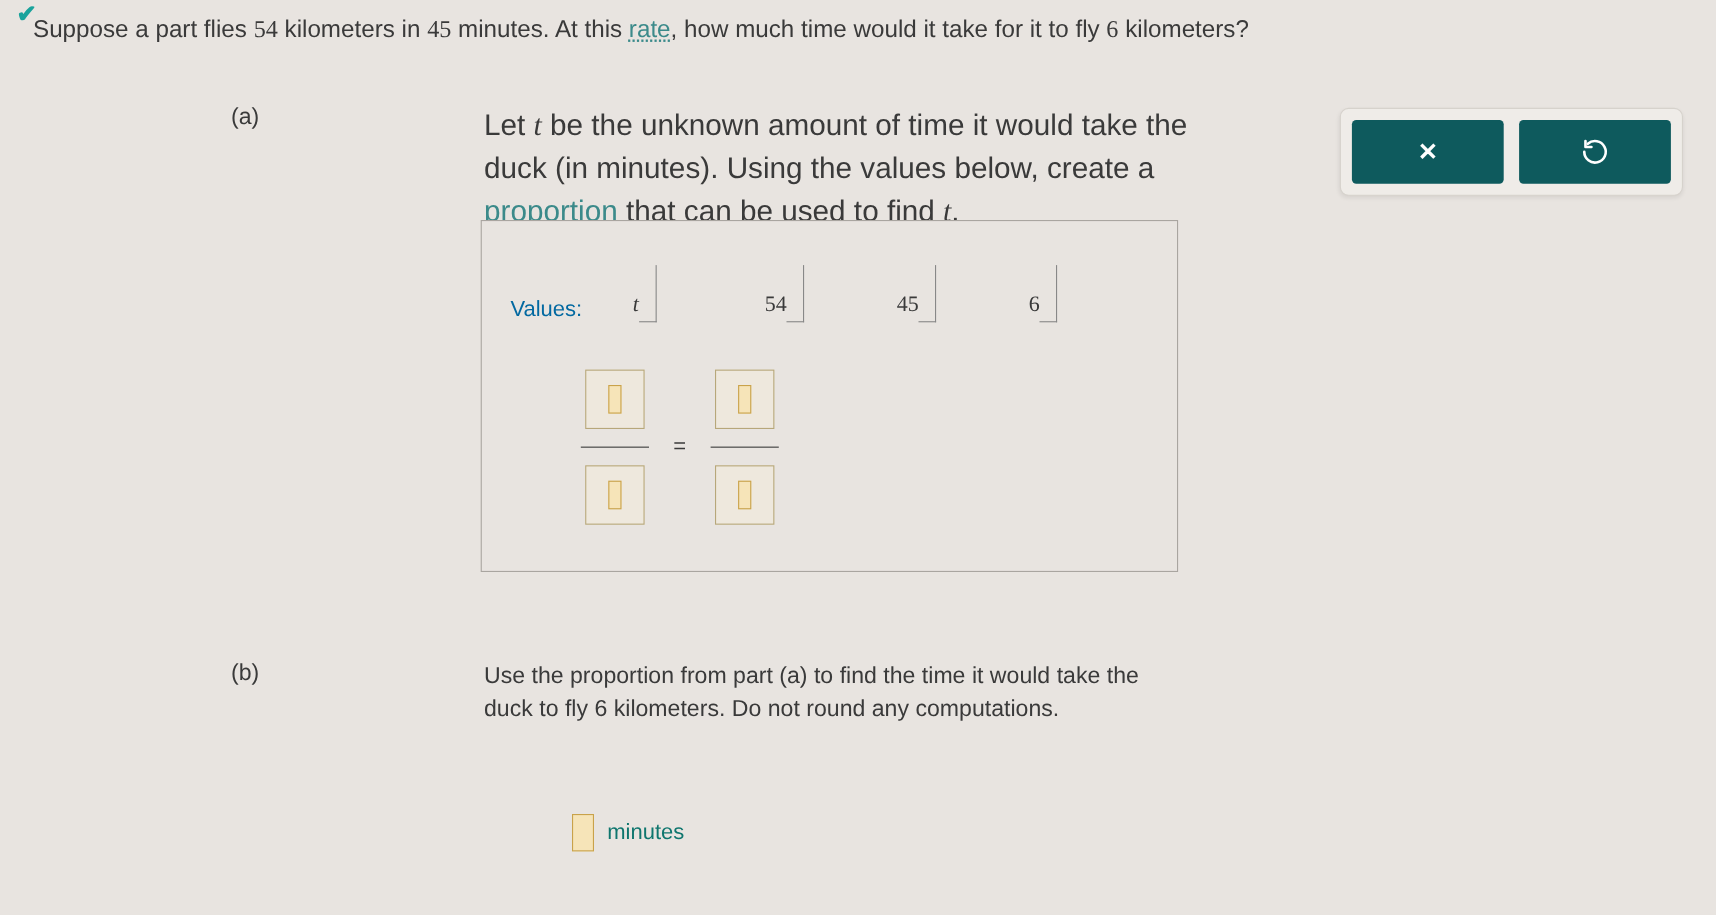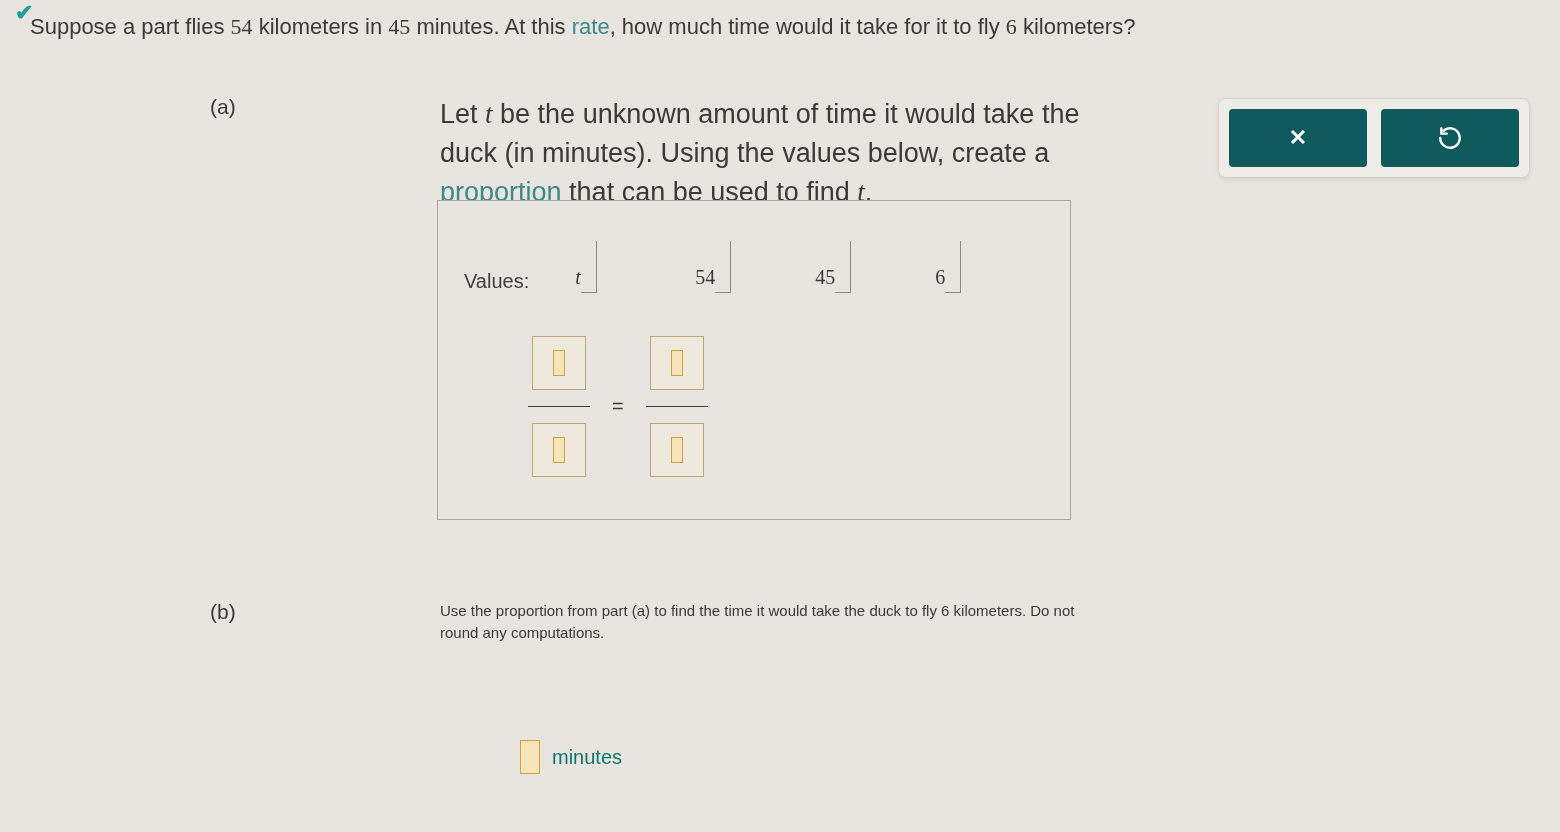--- a/index.html
+++ b/index.html
@@ -23,20 +23,21 @@
   .question {
     position: absolute;
     top: 14px;
     left: 30px;
     font-size: 22px;
     color: #3a3a3a;
   }
   .question .num { font-family: serif; }
   .link {
     color: #3b8a8a;
+    text-decoration: underline;
     text-decoration-style: dotted;
     text-align: center;
   }
   .part-label {
     position: absolute;
     font-size: 21px;
     color: #3a3a3a;
   }
   .part-a-label { top: 95px; left: 210px; }
   .part-b-label { top: 600px; left: 210px; }
@@ -63,21 +64,21 @@
   .values-row {
     position: absolute;
     top: 40px;
     left: 26px;
     display: flex;
     align-items: flex-end;
     gap: 0;
   }
   .values-label {
     font-size: 20px;
-    color: #404040;
+    color: #0369a1;
     margin-right: 40px;
   }
   .value-item {
     display: inline-flex;
     align-items: flex-end;
     width: 120px;
   }
   .value-text {
     font-size: 20px;
     color: #3a3a3a;
@@ -131,21 +132,21 @@
   .equals {
     font-size: 20px;
     color: #3a3a3a;
   }
 
   .part-b-text {
     position: absolute;
     top: 600px;
     left: 440px;
     width: 640px;
-    font-size: 15px;
+    font-size: 21px;
     line-height: 1.45;
   }
 
   .answer-row {
     position: absolute;
     top: 740px;
     left: 520px;
     display: flex;
     align-items: center;
     gap: 12px;

